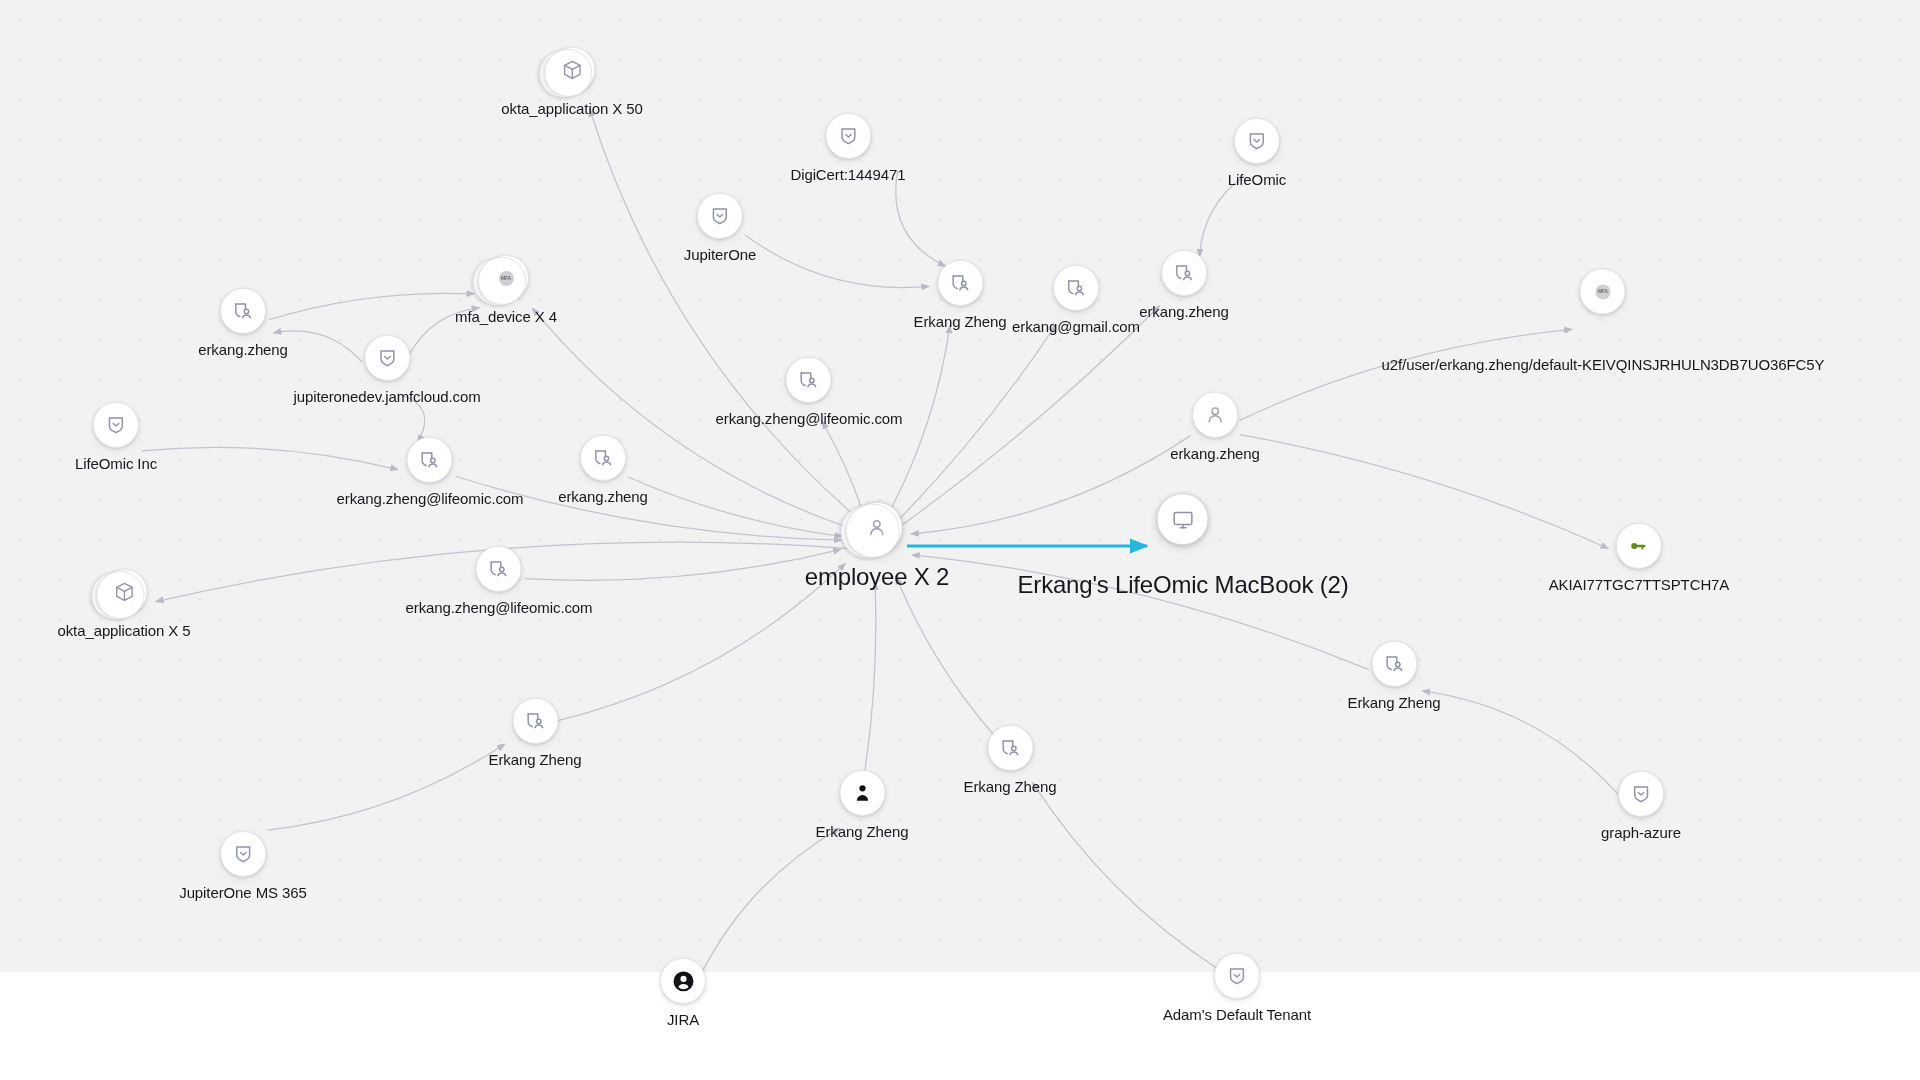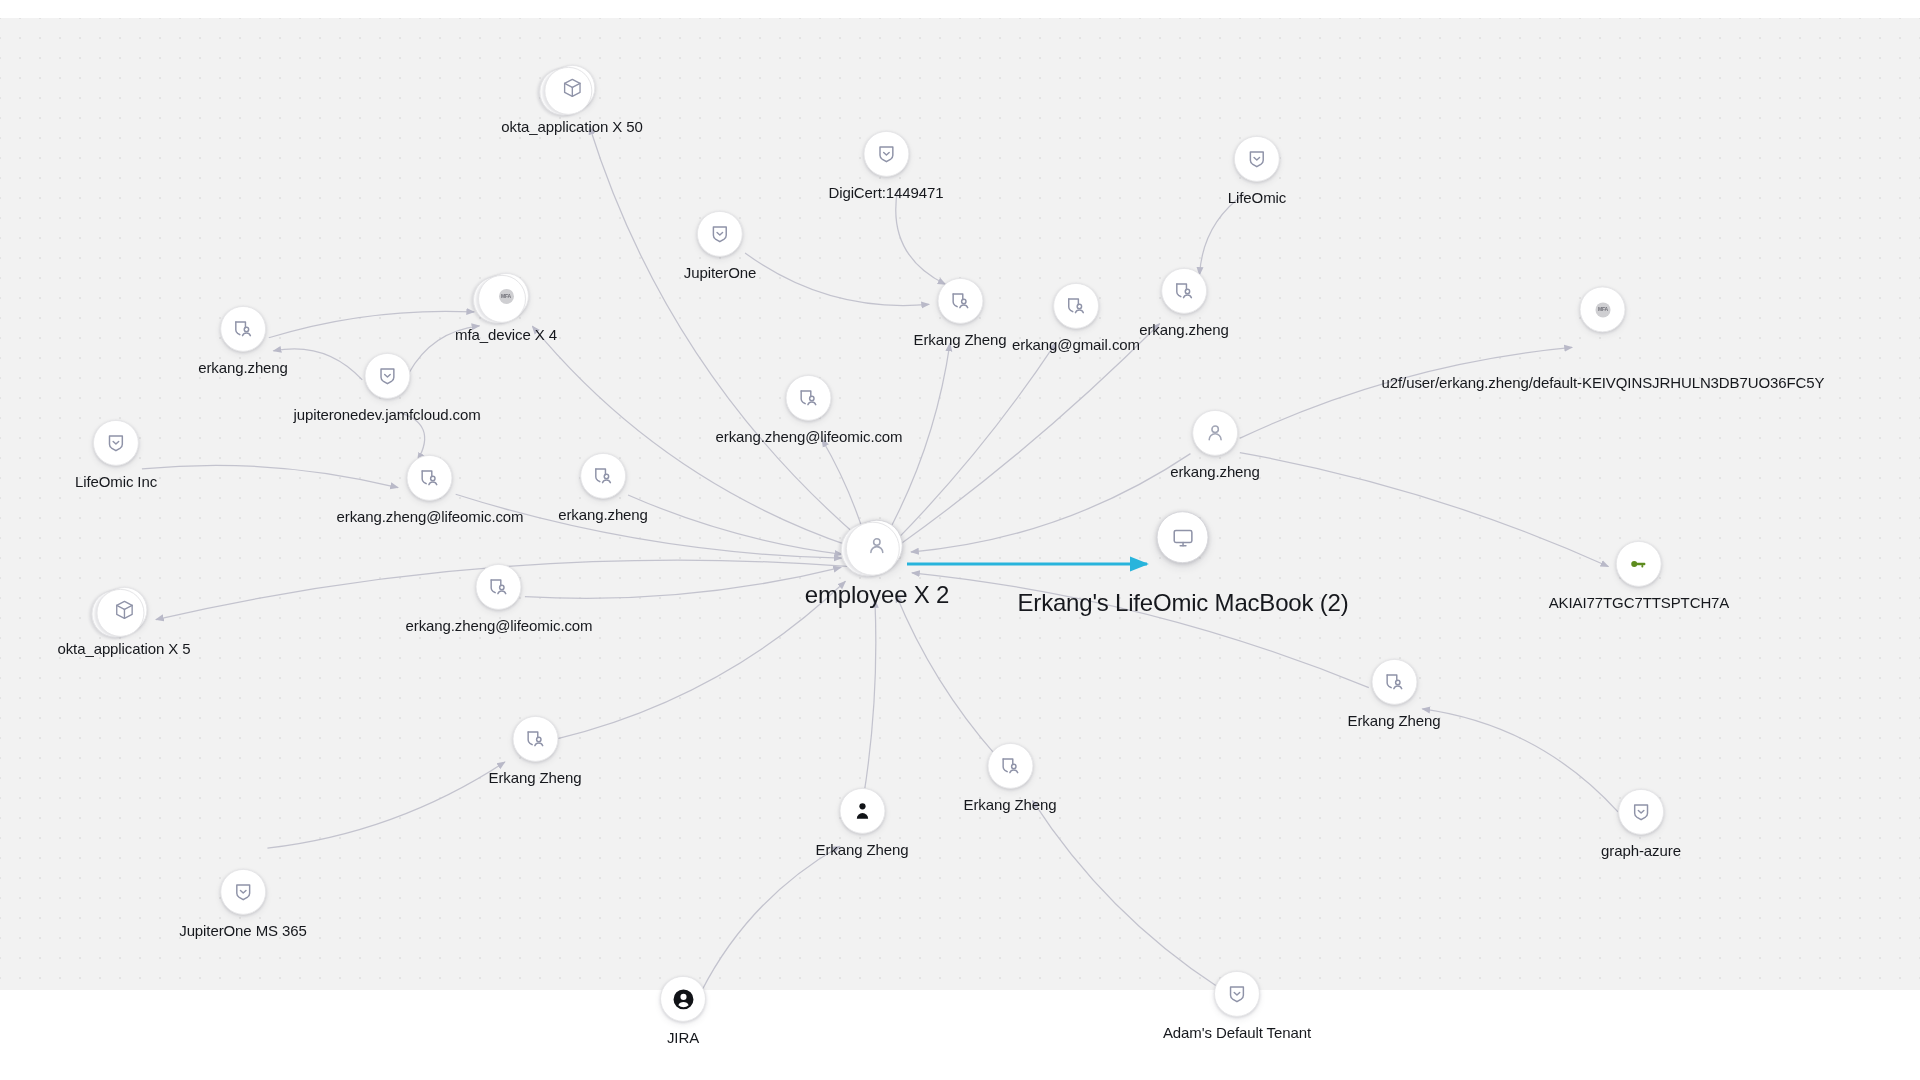--- a/index.html
+++ b/index.html
@@ -11,21 +11,20 @@
     font-family: "Liberation Sans", sans-serif;
   }
   #graph-canvas {
     position: relative;
     width: 1920px;
     height: 972px;
     background-color: #f2f2f2;
     background-image: radial-gradient(circle, #e3e3e3 1.4px, transparent 1.5px);
     background-size: 20px 20px;
     background-position: 10px 10px;
-    margin-top: 18px;
   }
   #edge-layer {
     position: absolute;
     left: 0; top: 0;
     width: 1920px;
     height: 1080px;
     pointer-events: none;
   }
   .node {
     position: absolute;
@@ -152,21 +151,21 @@
           <span class="icon">
             <svg width="22" height="22" viewBox="0 0 24 24" fill="none" stroke="#8f93a8" stroke-width="1.5" stroke-linecap="round" stroke-linejoin="round">
       <path d="M12 2.8 20.4 7v10L12 21.2 3.6 17V7z"></path>
       <path d="M3.6 7 12 11.4 20.4 7"></path>
               <path d="M12 11.4v9.8"></path>
             </svg>
           </span>
         </div>
         <div class="node-label">okta_application X 50</div>
       </div>
-      <div class="node" style="left: 886px; top: 148px;">
+      <div class="node" style="left: 848px; top: 148px;">
         <div class="node-circle">
           <span class="icon">
             <svg width="22" height="22" viewBox="0 0 24 24" fill="none" stroke="#8f93a8" stroke-width="1.6" stroke-linecap="round" stroke-linejoin="round">
       <path d="M5 4.5h14v9a5 5 0 0 1-2.2 4.1L12 20.5l-4.8-2.9A5 5 0 0 1 5 13.5z"></path>
       <polyline points="9,10.5 12,13.2 15,10.5"></polyline>
             </svg>
           </span>
         </div>
         <div class="node-label">DigiCert:1449471</div>
       </div>
@@ -434,21 +433,21 @@
         <div class="node-circle">
           <span class="icon">
             <svg width="22" height="22" viewBox="0 0 24 24" fill="none" stroke="#8f93a8" stroke-width="1.6" stroke-linecap="round" stroke-linejoin="round">
       <path d="M5 4.5h14v9a5 5 0 0 1-2.2 4.1L12 20.5l-4.8-2.9A5 5 0 0 1 5 13.5z"></path>
       <polyline points="9,10.5 12,13.2 15,10.5"></polyline>
             </svg>
           </span>
         </div>
         <div class="node-label">graph-azure</div>
       </div>
-      <div class="node" style="left: 243px; top: 886px;">
+      <div class="node" style="left: 243px; top: 866px;">
         <div class="node-circle">
           <span class="icon">
             <svg width="22" height="22" viewBox="0 0 24 24" fill="none" stroke="#8f93a8" stroke-width="1.6" stroke-linecap="round" stroke-linejoin="round">
       <path d="M5 4.5h14v9a5 5 0 0 1-2.2 4.1L12 20.5l-4.8-2.9A5 5 0 0 1 5 13.5z"></path>
       <polyline points="9,10.5 12,13.2 15,10.5"></polyline>
             </svg>
           </span>
         </div>
         <div class="node-label">JupiterOne MS 365</div>
       </div>

